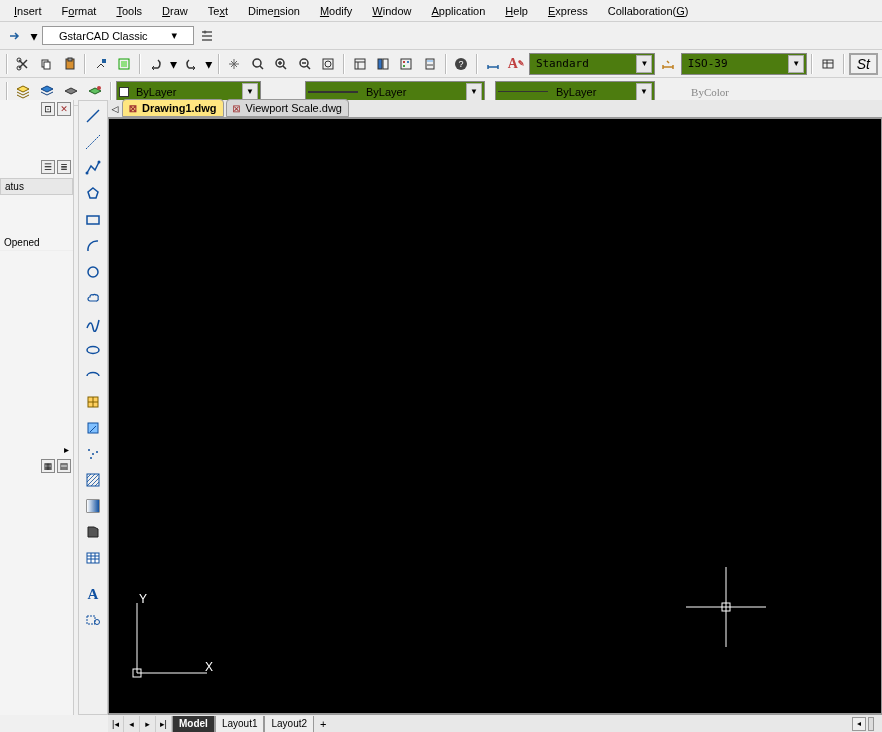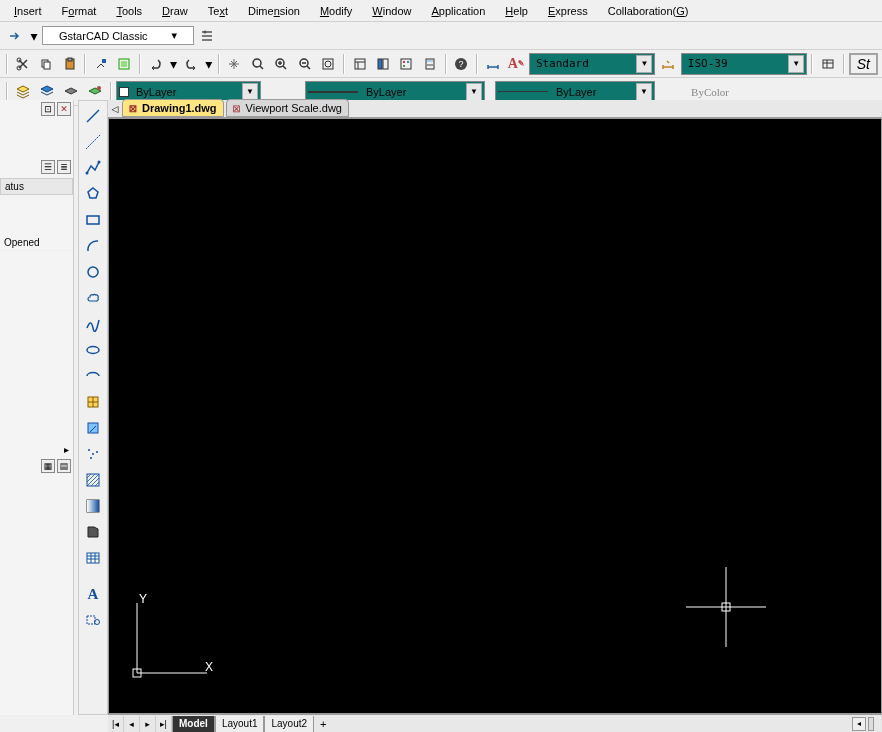--- a/index.html
+++ b/index.html
@@ -38,21 +38,21 @@
   width: 22px; height: 22px;
   display: flex; align-items: center; justify-content: center;
   border: 1px solid transparent;
   cursor: pointer;
   font-size: 14px;
 }
 .tb-sep { width: 2px; height: 20px; border-left: 1px solid #bbb; border-right: 1px solid #fff; margin: 0 2px; }
 .combo {
   height: 22px;
   border: 1px solid #888;
-  background: #0f766e;
+  background: #4d7c0f;
   display: flex;
   align-items: center;
   padding: 0 2px;
 }
 .combo-label { flex: 1; padding: 0 4px; font-family: monospace; font-size: 11px; }
 .combo-arrow {
   width: 16px; height: 18px;
   background: #e8e8e8;
   border: 1px solid #aaa;
   display: flex; align-items: center; justify-content: center;

